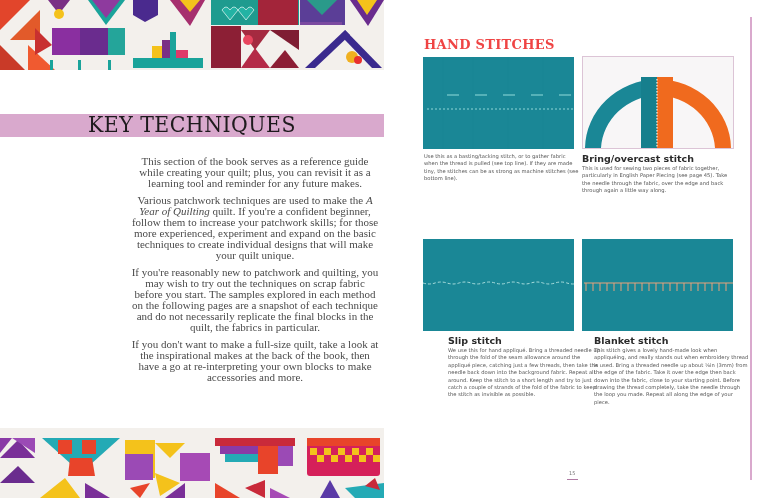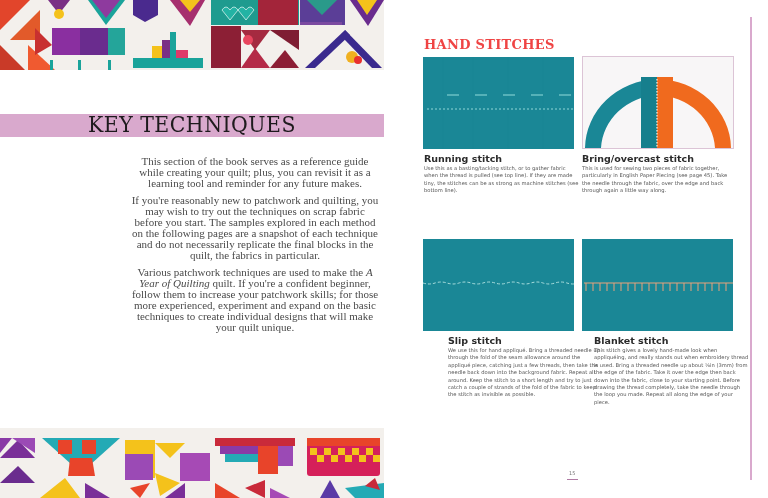--- a/index.html
+++ b/index.html
@@ -129,22 +129,23 @@
       <circle cx="352" cy="57" r="6" fill="#f0b020"></circle>
       <circle cx="358" cy="60" r="4" fill="#e8302e"></circle>
     </svg>
   </div>
 
   <div class="title-bar"></div>
   <h1 class="title-text">KEY TECHNIQUES</h1>
 
   <div class="intro">
     <p>This section of the book serves as a reference guide while creating your quilt; plus, you can revisit it as a learning tool and reminder for any future makes.</p>
+    <p><span>Various patchwork techniques are used to make the </span><em>A Year of Quilting</em><span> quilt. If you're a confident beginner, follow them to increase your patchwork skills; for those more experienced, experiment and expand on the basic techniques to create individual designs that will make your quilt unique.</span></p>
     <p>If you're reasonably new to patchwork and quilting, you may wish to try out the techniques on scrap fabric before you start. The samples explored in each method on the following pages are a snapshot of each technique and do not necessarily replicate the final blocks in the quilt, the fabrics in particular.</p>
-    <p><span>Various patchwork techniques are used to make the </span><em>A Year of Quilting</em><span> quilt. If you're a confident beginner, follow them to increase your patchwork skills; for those more experienced, experiment and expand on the basic techniques to create individual designs that will make your quilt unique.</span></p>
+    <p>If you don't want to make a full-size quilt, take a look at the inspirational makes at the back of the book, then have a go at re-interpreting your own blocks to make accessories and more.</p>
   </div>
 
   <div class="quilt-band quilt-bottom">
     <svg width="384" height="70" viewBox="0 0 384 70">
       <rect width="384" height="70" fill="#f3f0ec"></rect>
 
       <polygon points="0,10 12,10 0,25" fill="#8a3aa6"></polygon>
       <polygon points="0,30 35,30 18,12" fill="#7a2f98"></polygon>
       <polygon points="0,55 35,55 18,38" fill="#6a2c8e"></polygon>
       <polygon points="12,10 35,10 35,25" fill="#9b4ab5"></polygon>
@@ -261,21 +262,20 @@
       <line x1="116" y1="44" x2="116" y2="52"></line>
         <line x1="123" y1="44" x2="123" y2="52"></line>
       <line x1="130" y1="44" x2="130" y2="52"></line>
         <line x1="137" y1="44" x2="137" y2="52"></line>
       <line x1="144" y1="44" x2="144" y2="52"></line>
     </g>
   </svg>
 </div>
 
 <div class="stitch-block b-running">
-  <div class="stitch-title">Running stitch</div>
   <div class="stitch-desc">Use this as a basting/tacking stitch, or to gather fabric when the thread is pulled (see top line). If they are made tiny, the stitches can be as strong as machine stitches (see bottom line).</div>
 </div>
 <div class="stitch-block b-whip">
   <div class="stitch-title">Bring/overcast stitch</div>
   <div class="stitch-desc">This is used for sewing two pieces of fabric together, particularly in English Paper Piecing (see page 45). Take the needle through the fabric, over the edge and back through again a little way along.</div>
 </div>
 <div class="stitch-block b-slip">
   <div class="stitch-title">Slip stitch</div>
   <div class="stitch-desc">We use this for hand appliqué. Bring a threaded needle up through the fold of the seam allowance around the appliqué piece, catching just a few threads, then take the needle back down into the background fabric. Repeat all around. Keep the stitch to a short length and try to just catch a couple of strands of the fold of the fabric to keep the stitch as invisible as possible.</div>
 </div>

